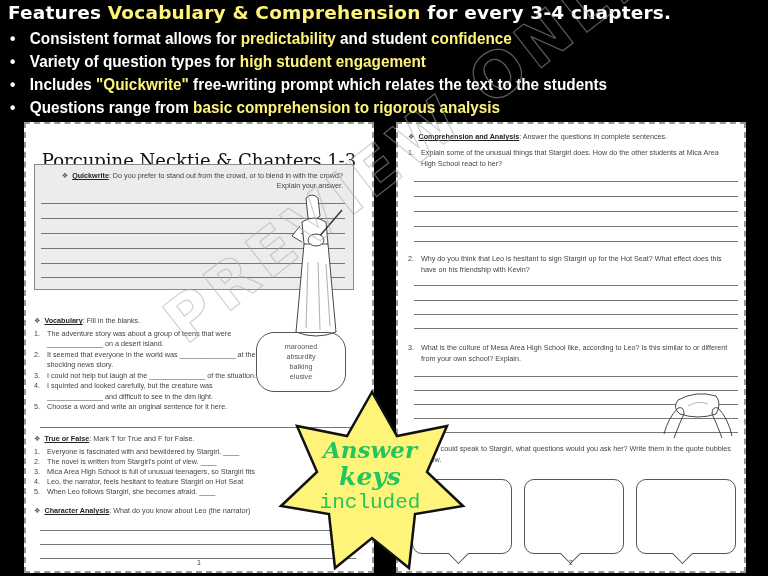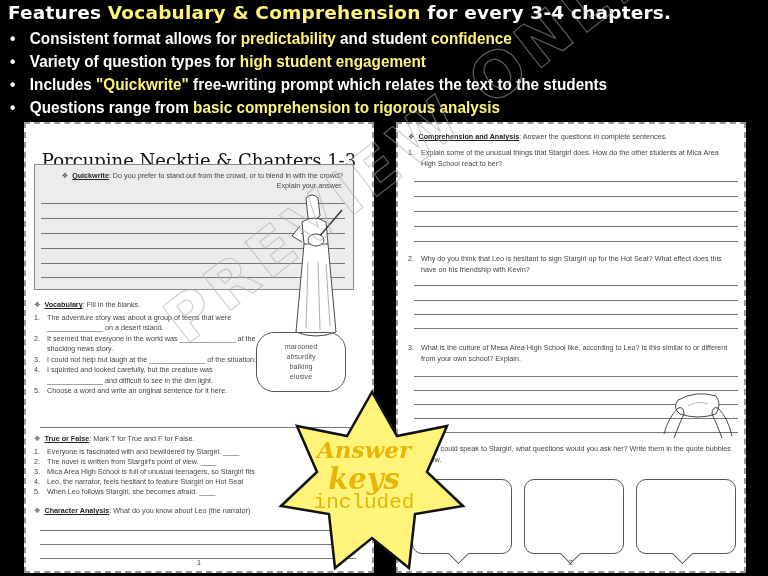--- a/index.html
+++ b/index.html
@@ -33,23 +33,23 @@
   .wordbox { position: absolute; left: 230px; top: 208px; width: 90px; height: 60px; border: 1.5px solid #555; border-radius: 18px; text-align: center; font-family: "Liberation Sans", sans-serif; font-size: 7.2px; line-height: 10px; padding-top: 9px; color: #555; }
 
   .pagenum { position: absolute; bottom: 4px; left: 0; right: 0; text-align: center; font-size: 7px; color: #444; }
 
   .bubble { position: absolute; top: 355px; width: 100px; height: 75px; border: 1.5px solid #555; border-radius: 10px; background: #fff; }
   .bubble::after { content: ""; position: absolute; bottom: -8px; left: 38px; width: 14px; height: 14px; border-right: 1.5px solid #555; border-bottom: 1.5px solid #555; background: #fff; transform: rotate(45deg); }
 
   .watermark { position: absolute; left: 150px; top: 300px; font-family: "DejaVu Sans", sans-serif; font-size: 62px; font-weight: bold; color: transparent; -webkit-text-stroke: 1.2px rgba(170,170,170,0.55); transform: rotate(-38deg); transform-origin: left top; white-space: nowrap; letter-spacing: 6px; pointer-events: none; }
 
   .star { position: absolute; left: 277px; top: 388px; width: 190px; height: 190px; }
-  .star-text { position: absolute; left: 269px; width: 190px; text-align: center; color: #eab308; }
+  .star-text { position: absolute; left: 275px; width: 190px; text-align: center; color: #22c55e; }
   .star-t1 { top: 436px; font-family: "DejaVu Serif", serif; font-style: italic; font-weight: bold; font-size: 23px; }
-  .star-t2 { top: 462px; font-family: "DejaVu Serif", serif; font-style: italic; font-weight: bold; font-size: 29px; }
+  .star-t2 { top: 462px; font-family: "DejaVu Serif", serif; font-style: italic; font-weight: bold; font-size: 25px; }
   .star-t3 { top: 491px; font-family: Liberation Mono, monospace; font-size: 21px; }
 </style>
 </head>
 <body>
 
 <div class="headline">
   <span>Features </span><span class="hl">Vocabulary &amp; Comprehension</span><span> for every 3-4 chapters.</span>
 </div>
 
 <ul class="bullets">
@@ -79,21 +79,21 @@
       <path d="M18 6 Q24 0 30 6 L32 24 Q26 30 20 26 Z"></path>
       <path d="M14 30 Q26 22 38 30 L40 52 Q28 56 16 52 Z"></path>
       <path d="M16 52 L40 52 L48 140 Q28 148 8 140 Z"></path>
       <path d="M12 34 L4 44 L14 50"></path>
       <path d="M30 46 L54 18" stroke-width="1.4"></path>
       <ellipse cx="28" cy="48" rx="8" ry="6"></ellipse>
       <path d="M20 70 L18 136 M30 70 L32 138 M38 72 L42 134" fill="none" stroke="#777" stroke-width="0.6"></path>
     </g>
   </svg>
 
-  <div class="sec" style="left:8px; top:176px; width:230px;">
+  <div class="sec" style="left:8px; top:192px; width:230px;">
     <div style="margin-bottom:2px;">
       <span class="diamond">❖</span><span class="label">Vocabulary</span><span>: Fill in the blanks.</span>
     </div>
     <ol>
       <li><span class="num">1.</span><span>The adventure story was about a group of teens that were ______________ on a desert island.</span></li>
       <li><span class="num">2.</span><span>It seemed that everyone in the world was ______________ at the shocking news story.</span></li>
       <li><span class="num">3.</span><span>I could not help but laugh at the ______________ of the situation.</span></li>
       <li><span class="num">4.</span><span>I squinted and looked carefully, but the creature was ______________ and difficult to see in the dim light.</span></li>
       <li style="width:330px;"><span class="num">5.</span><span>Choose a word and write an original sentence for it here.</span></li>
     </ol>

